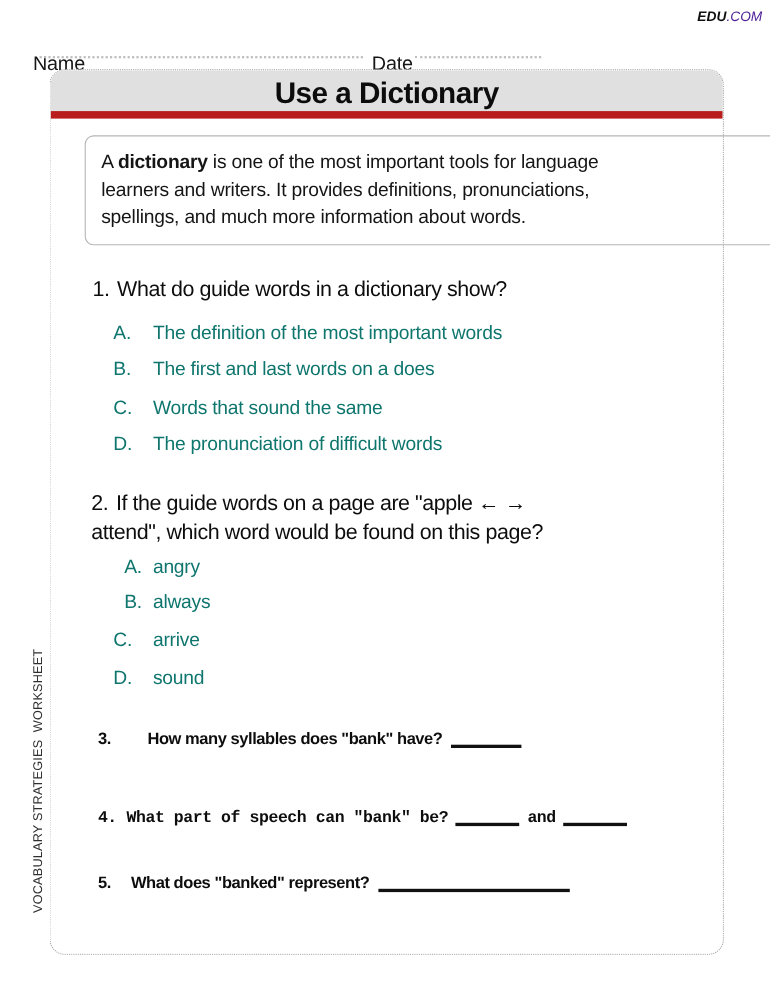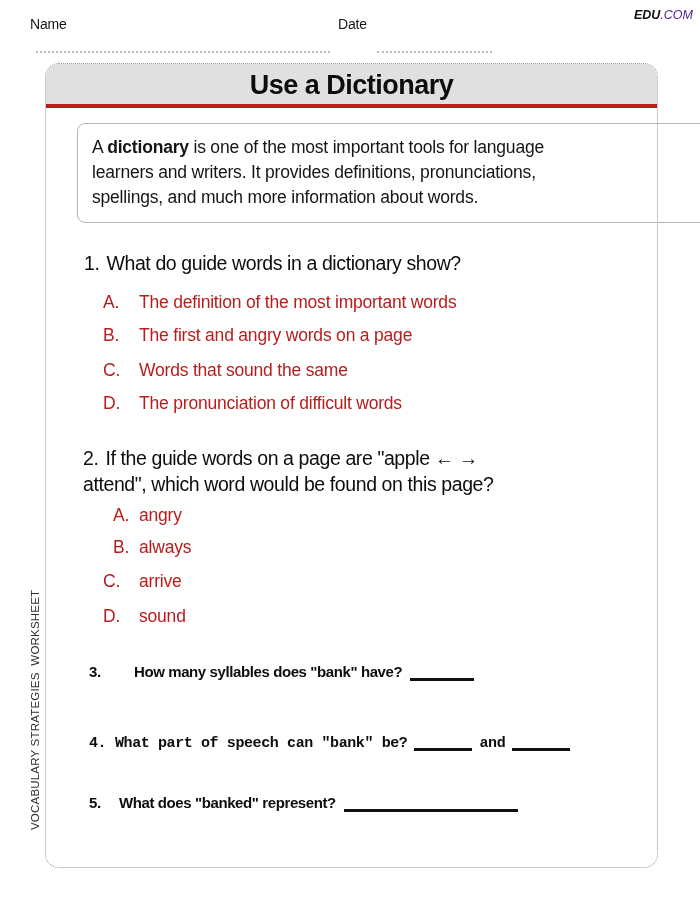--- a/index.html
+++ b/index.html
@@ -16,22 +16,22 @@
   
   .brand {
     position:absolute; top:8px; right:7px;
     font-size:12.5px; font-style:italic; letter-spacing:0;
   }
   .brand .b { font-weight:bold; color:#101010; }
   .brand .r { color:#4c1d95; }
 
   
   .field-label {
-    position:absolute; top:16px;
-    font-size:14px; color:#161616;
+    position:absolute; top:48px;
+    font-size:18px; color:#161616;
   }
   #name-label { left:30px; }
   #date-label { left:338px; }
   .dot-line {
     position:absolute; top:38px; height:15px;
     border-bottom:2px dotted #bdbdbd;
   }
   #name-line { left:36px;  width:294px; }
   #date-line { left:377px; width:115px; }
 
@@ -39,21 +39,21 @@
   .card {
     position:absolute; left:45px; top:63px;
     width:613px; height:805px;
     background:#fff;
     border:1px dotted #999;
     border-radius:14px;
   }
   .card-header {
     position:absolute; left:0; top:0; right:0; height:44px;
     background:#e0e0e0;
-    border-bottom:4px solid #b91c1c;
+    border-bottom:7px solid #b91c1c;
     border-radius:13px 13px 0 0;
     text-align:center;
     line-height:43px;
     font-size:27px; font-weight:bold; letter-spacing:-0.5px; color:#0c0c0c;
   }
 
   .intro-box {
     position:absolute; left:31px; top:59px; width:696px;
     border:1px solid #b5b5b5; border-radius:8px;
     padding:11px 14px 12px 14px;
@@ -67,21 +67,21 @@
     font-size:19.5px; font-weight:normal; color:#0d0d0d;
     line-height:26px; letter-spacing:-0.4px;
     white-space:pre-line;
   }
   #q1-heading { left:38px; top:186px; }
   #q2-heading { left:37px; top:381px; width:545px; }
   .q-num { margin-right:7px; }
 
   .opt {
     position:absolute; left:57px;
-    font-size:17.5px; color:#b91c1c; line-height:24px;
+    font-size:17.5px; color:#0f766e; line-height:24px;
   }
   .opt .letter { display:inline-block; width:36px; }
   #q1-optA { top:226px; } #q1-optB { top:259px; }
   #q1-optC { top:294px; } #q1-optD { top:327px; }
   #q2-optA { top:439px;text-align:center; } #q2-optB { top:471px;text-align:center; }
   #q2-optC { top:505px; } #q2-optD { top:540px; }
 
   .fill-q {
     position:absolute; left:43px;
     font-size:15px; font-weight:bold; color:#0d0d0d;
@@ -131,21 +131,21 @@
 
   <div class="card-header">Use a Dictionary</div>
 
   <div class="intro-box"><span>A </span><span class="bw">dictionary</span><span> is one of the most important tools for language
 learners and writers. It provides definitions, pronunciations,
 spellings, and much more information about words.</span></div>
 
   <div class="q-heading" id="q1-heading"><span class="q-num">1.</span><span>What do guide words in a dictionary show?</span></div>
 
   <div class="opt" id="q1-optA"><span class="letter">A.</span><span>The definition of the most important words</span></div>
-  <div class="opt" id="q1-optB"><span class="letter">B.</span><span>The first and angry words on a page</span></div>
+  <div class="opt" id="q1-optB"><span class="letter">B.</span><span>The first and last words on a does</span></div>
   <div class="opt" id="q1-optC"><span class="letter">C.</span><span>Words that sound the same</span></div>
   <div class="opt" id="q1-optD"><span class="letter">D.</span><span>The pronunciation of difficult words</span></div>
 
   <div class="q-heading" id="q2-heading"><span class="q-num">2.</span><span>If the guide words on a page are "apple ← →
 attend", which word would be found on this page?</span></div>
 
   <div class="opt" id="q2-optA"><span class="letter">A.</span><span>angry</span></div>
   <div class="opt" id="q2-optB"><span class="letter">B.</span><span>always</span></div>
   <div class="opt" id="q2-optC"><span class="letter">C.</span><span>arrive</span></div>
   <div class="opt" id="q2-optD"><span class="letter">D.</span><span>sound</span></div>

